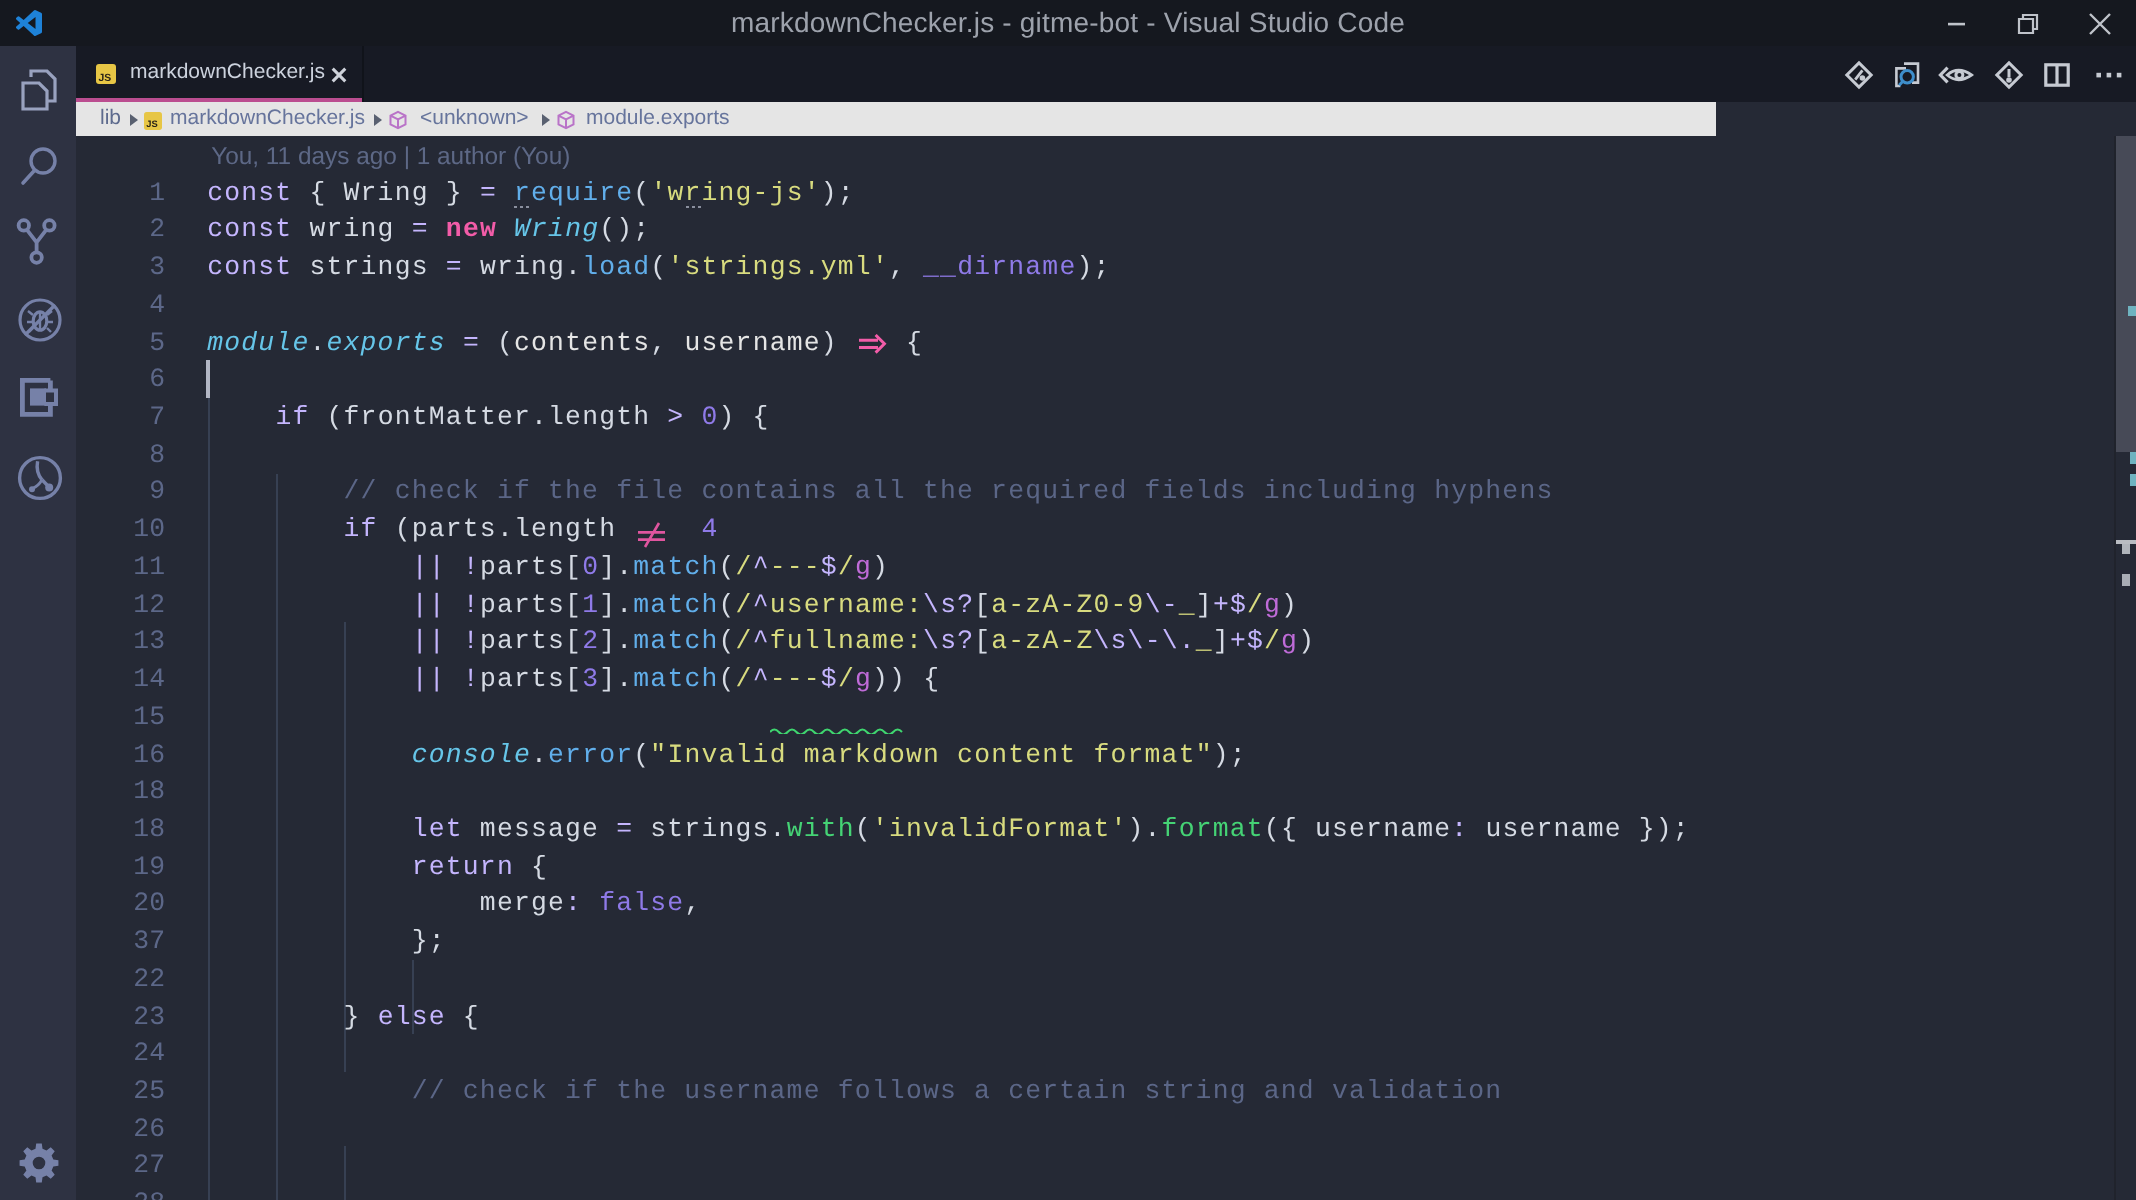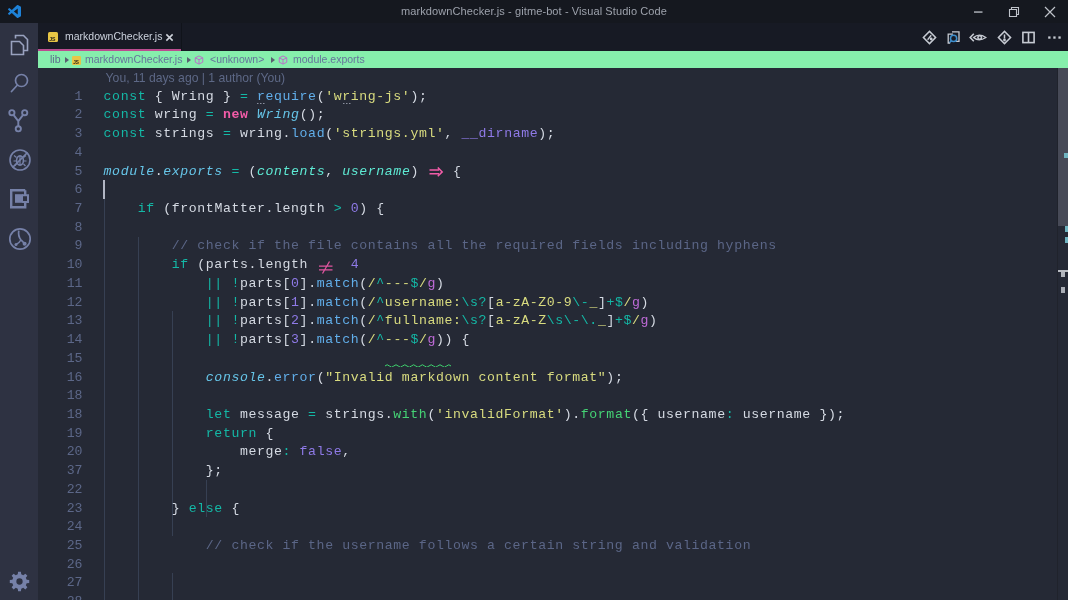--- a/index.html
+++ b/index.html
@@ -1,46 +1,46 @@
 <!DOCTYPE html>
 <html><head><meta charset="utf-8"><style>
   html,body{margin:0;padding:0;width:1068px;height:600px;overflow:hidden;background:#252935;
     font-family:"Liberation Sans",sans-serif;}
   *{box-sizing:border-box}
   .abs{position:absolute}
   #titlebar{position:absolute;left:0;top:0;width:1068px;height:23px;background:#15181f;}
   #titletext{position:absolute;top:0;left:0;width:1068px;height:23px;line-height:23px;
-    text-align:center;color:#9da2ac;font-size:11px;letter-spacing:.1px}
+    text-align:center;color:#9da2ac;font-size:14px;letter-spacing:.1px}
   #activitybar{position:absolute;left:0;top:23px;width:38px;height:577px;background:#2e3242;}
   #tabstrip{position:absolute;left:38px;top:23px;width:1030px;height:28px;background:#171a24;}
   #tabsep{position:absolute;left:143px;top:0;width:1px;height:28px;background:#10131a}
   #tabunderline{position:absolute;left:0;top:26px;width:143px;height:1.9px;background:#bb4d90}
   .tablabel{position:absolute;left:27px;top:0;height:26px;line-height:27px;color:#ccd2dd;font-size:10.5px}
-  #breadcrumbs{position:absolute;left:38px;top:51px;width:1030px;height:17px;background:#86efac;
+  #breadcrumbs{position:absolute;left:38px;top:51px;width:820px;height:17px;background:#e5e5e5;
     font-size:10.5px;color:#66749c;}
   #breadcrumbs span.bi{position:absolute;top:0;height:17px;line-height:17px;white-space:pre}
   .chev{position:absolute;top:6px;width:0;height:0;border-left:4px solid #596070;
     border-top:3.2px solid transparent;border-bottom:3.2px solid transparent}
   #editor{position:absolute;left:38px;top:68px;width:1030px;height:532px;background:#252935;overflow:hidden}
   #leftseam{position:absolute;left:38px;top:23px;width:1px;height:577px;background:#20232e}
   
   #code{position:absolute;left:65.6px;top:1px;font-family:"Liberation Mono",monospace;
     font-size:13.2px;letter-spacing:0.607px;color:#d5dae3;}
   #code .ln{height:18.72px;line-height:18.72px;white-space:pre;}
   #gutter{position:absolute;left:0;top:1px;width:44.5px;text-align:right;
     font-family:"Liberation Mono",monospace;font-size:13.2px;color:#5c6788;}
   #gutter .ln{height:18.72px;line-height:18.72px;}
-  .k{color:#14b8a6}
+  .k{color:#c4b5fd}
   .kb{color:#f25ca8;font-weight:bold}
   .cl{color:#66c5e8;font-style:italic}
   .fb{color:#61aeea}
   .fg{color:#45d375}
   .s{color:#d8db7f}
   .n{color:#8f7ae8}
-  .p{color:#5eead4;font-style:italic}
+  .p{color:#e5e5e5;}
   .c{color:#5b6687}
   .rf{color:#bf6bd8}
   .lig3{display:inline-block;width:25.59px;height:18.72px;vertical-align:top;position:relative;letter-spacing:0}
   .lig2{display:inline-block;width:17.06px;height:18.72px;vertical-align:top;position:relative;letter-spacing:0}
   .guide{position:absolute;width:1px;background:#374053}
   .lens{position:absolute;left:67.6px;top:1px;height:18.72px;line-height:19.2px;color:#5d6886;
     font-size:12.2px;font-family:"Liberation Sans",sans-serif;letter-spacing:0}
   .dot{position:absolute;height:1.5px;
      background:radial-gradient(circle at 0.7px 0.7px,#8a8f9e 0.7px,transparent 0.9px) repeat-x;
      background-size:3px 1.5px;}

